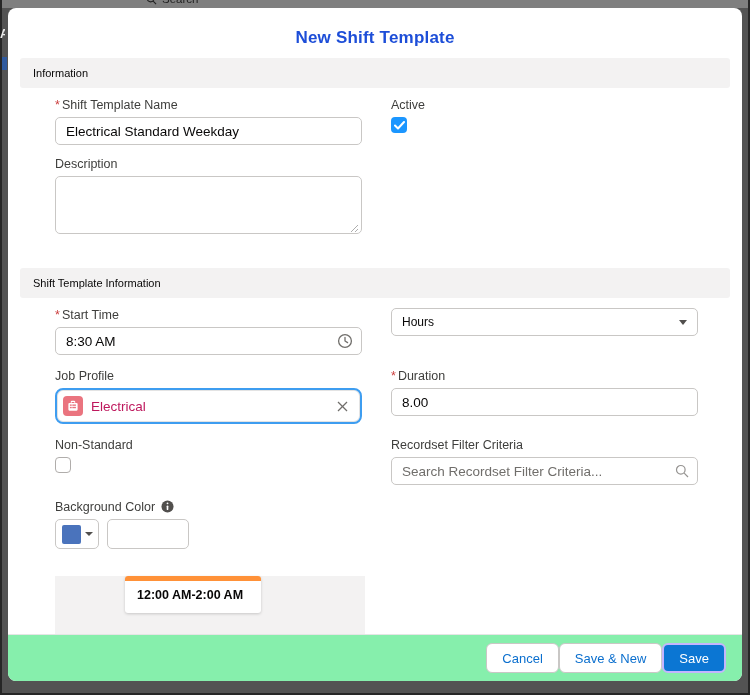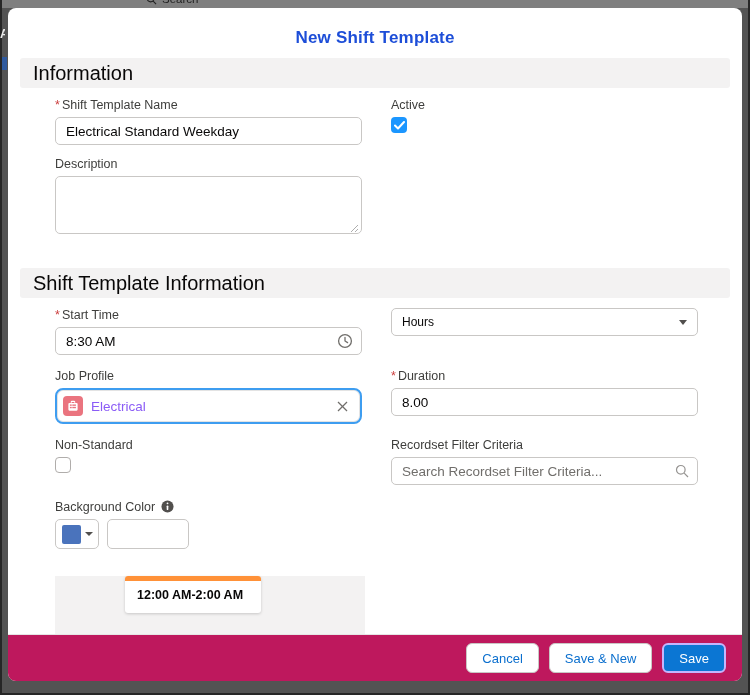--- a/index.html
+++ b/index.html
@@ -18,21 +18,21 @@
 
   .modal { position:absolute; left:8px; top:8px; width:734px; height:673px; background:#fff;
            border-radius:8px; display:flex; flex-direction:column; overflow:hidden; }
 
   .modal-header { flex:0 0 46px; display:flex; align-items:flex-end; justify-content:center; padding-bottom:6px; }
   .modal-title { font-size:17px; font-weight:700; color:#1d4ed8; letter-spacing:.2px; }
 
   .modal-content { flex:1 1 auto; overflow:hidden; }
 
   .section-bar { margin:4px 12px 10px 12px; height:30px; line-height:30px; background:#f3f2f2;
-                 border-radius:3px; padding-left:13px; font-size:20px; color:#080707; }
+                 border-radius:3px; padding-left:13px; font-size:11px; color:#080707; }
 
   .form-row { display:grid; grid-template-columns:307px 307px; column-gap:29px; padding:0 44px 0 47px; }
   .mb12 { margin-bottom:12px; } .mb14 { margin-bottom:14px; } .mb15 { margin-bottom:15px; }
   .mb30 { margin-bottom:30px;gap:16px; } .mb13 { margin-bottom:13px; }
 
   .field-label { display:block; font-size:12.5px; color:#3e3e3c; margin-bottom:5px; line-height:14px; }
   .req { color:#cb3d3d; margin-right:2px; }
 
   .text-input { width:100%; height:28px; border:1px solid #c9c7c5; border-radius:5px; padding:0 10px;
                 font-size:13.5px; color:#080707; font-family:inherit; background:#fff; outline:none; }
@@ -53,21 +53,21 @@
   .select-box { position:relative; width:100%; height:28px; border:1px solid #c9c7c5; border-radius:5px;
                 background:#fff; display:flex; align-items:center; padding:0 24px 0 10px; font-size:12px;
                 color:#080707; cursor:pointer; }
   .caret { position:absolute; right:10px; top:50%; margin-top:-2px; width:0; height:0;
            border-left:4.5px solid transparent; border-right:4.5px solid transparent; border-top:5px solid #514f4d; }
 
   .pill-box { height:36px; border:2px solid #3e9df0; border-radius:8px; background:#fff;
               display:flex; align-items:center; padding:0 10px 0 6px; box-shadow:inset 0 0 0 1px #e3e3e3; }
   .pill-icon { width:20px; height:20px; border-radius:4px; background:#ea747f; display:flex;
                align-items:center; justify-content:center; flex:0 0 20px; }
-  .pill-label { flex:1; margin-left:8px; font-size:13.5px; color:#8b5cf6; }
+  .pill-label { flex:1; margin-left:8px; font-size:13.5px; color:#be185d; }
   .pill-remove { width:16px; height:16px; display:flex; align-items:center; justify-content:center; cursor:pointer; }
 
   .info-icon { display:inline-flex; vertical-align:-2px; margin-left:6px; }
 
   .color-row { display:flex; gap:8px; }
   .swatch-btn { width:44px; height:30px; border:1px solid #c9c7c5; border-radius:5px; background:#fff;
                 display:flex; align-items:center; justify-content:center; gap:4px; cursor:pointer; }
   .swatch { width:19px; height:19px; border-radius:2px; }
   .swatch-caret { width:0; height:0; border-left:4px solid transparent; border-right:4px solid transparent;
                   border-top:4.5px solid #514f4d; }
@@ -78,21 +78,21 @@
   .reset-link { margin-left:68px; font-size:13px; color:#0176d3; text-decoration:none; cursor:pointer; }
 
   .preview-area { width:310px; height:100px; background:#f3f2f2; margin-top:4px; }
   .preview-card { width:136px; margin:14px 0 0 70px; background:#fff; border-radius:3px;
                   box-shadow:0 1px 3px rgba(0,0,0,.18); overflow:hidden; }
   .preview-accent { height:5px; }
   .preview-card-body { padding:7px 12px 8px 12px; }
   .preview-time { font-size:12.5px; font-weight:700; color:#080707; margin-bottom:3px; }
 
   .modal-footer { flex:0 0 47px; border-top:1px solid #e5e5e5; display:flex; align-items:center;
-                  justify-content:flex-end; gap:10px; padding-right:16px; background:#be185d; }
+                  justify-content:flex-end; padding-right:16px; background:#86efac; }
   .btn { height:30px; border-radius:6px; font-size:13px; font-family:inherit; cursor:pointer;
          display:flex; align-items:center; justify-content:center; padding:0 15px; }
   .btn-neutral { background:#fff; border:1px solid #c9c7c5; color:#0b6fce; }
   .btn-brand { background:#0b76d3; border:2px solid #c4b5fd; color:#fff; font-weight:400; }
 </style>
 </head>
 <body>
 
 <div class="screen">
   <div class="top-strip"></div>

